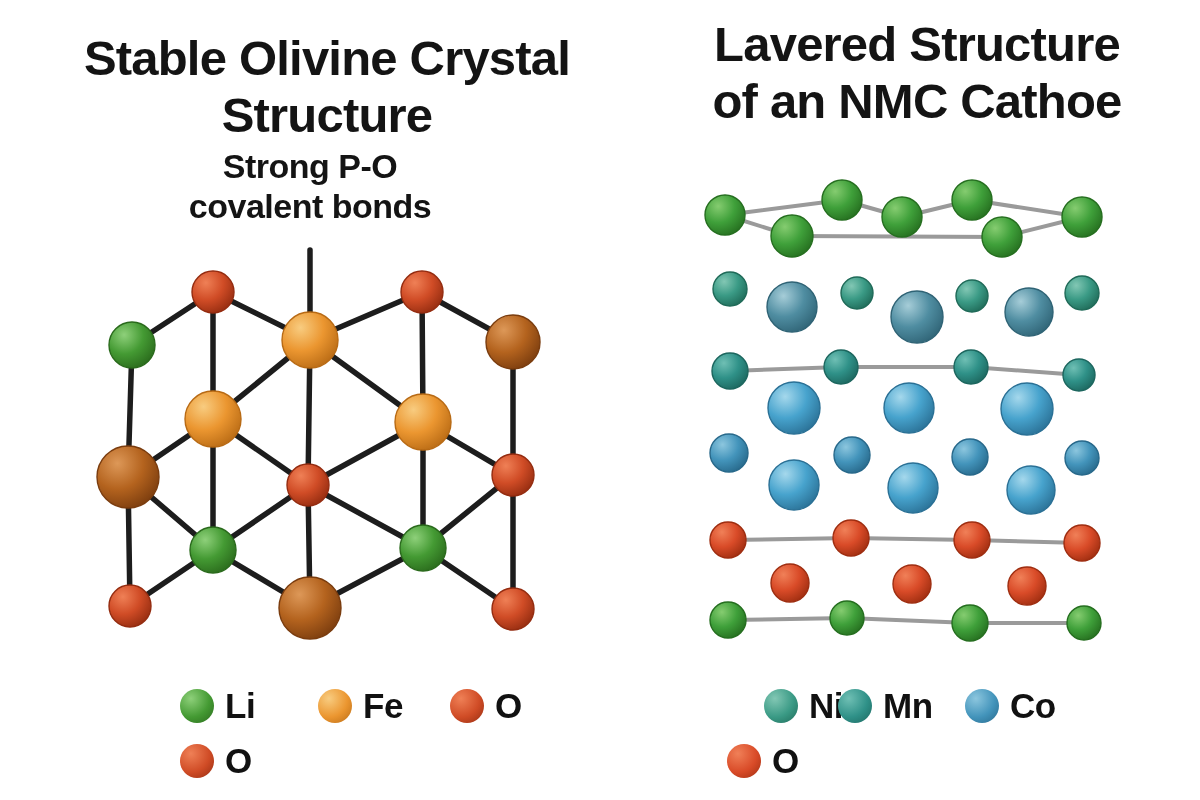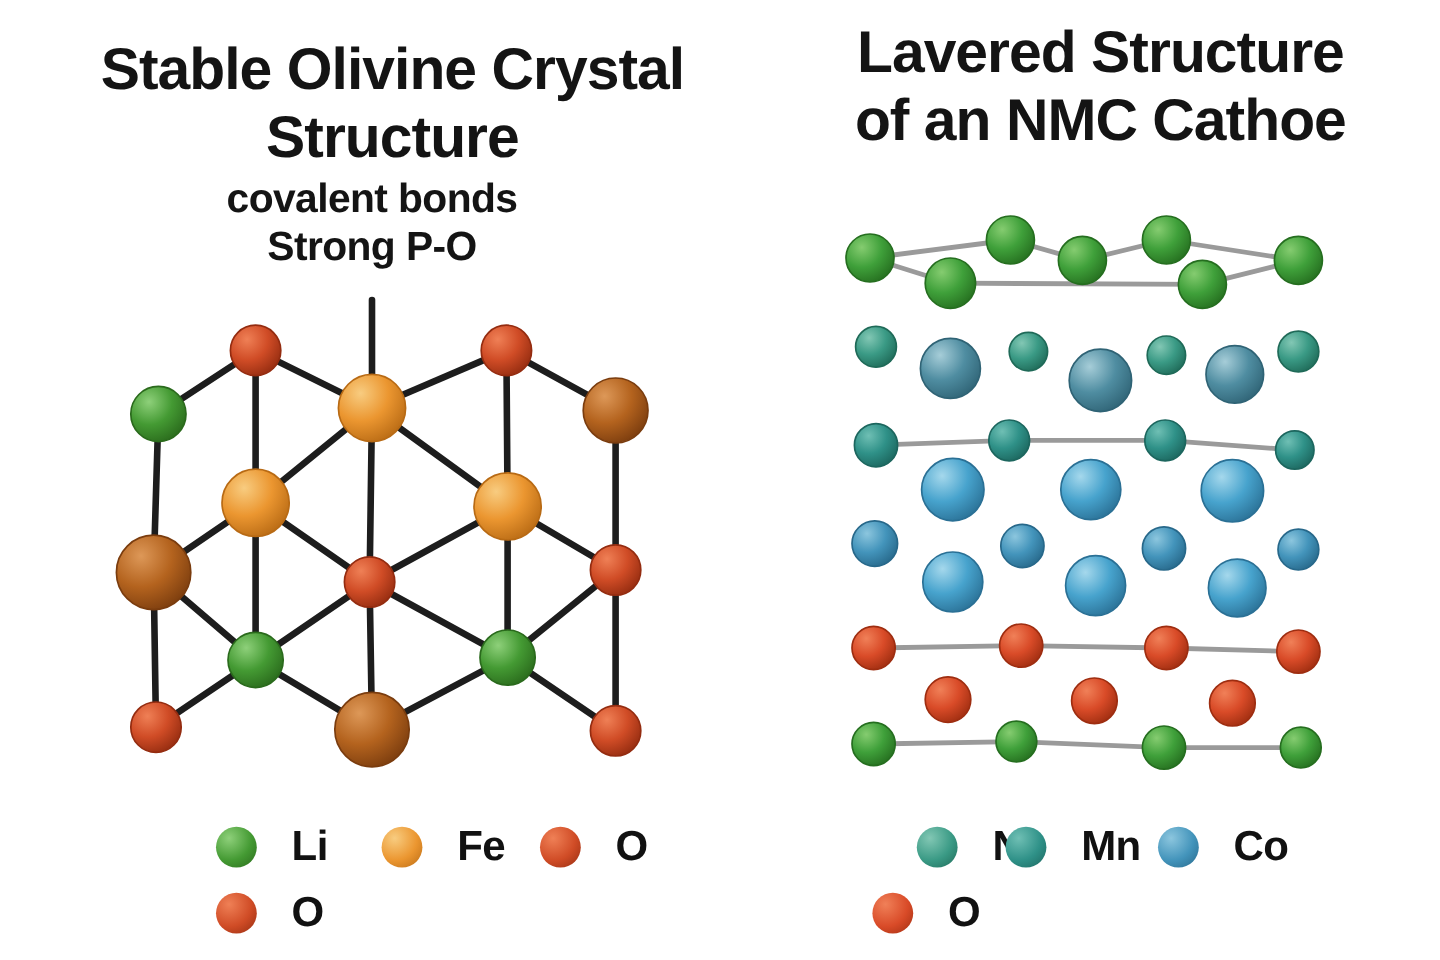--- a/index.html
+++ b/index.html
@@ -14,21 +14,21 @@
   }
   #left-title{left:22px;top:30px;width:610px;}
   #right-title{left:697px;top:16px;width:440px;}
   .sub4{font-size:0.62em;}
   #annotation{
     position:absolute;left:130px;top:146px;width:360px;text-align:center;
     font-weight:bold;font-size:34px;line-height:1.18;letter-spacing:-0.5px;color:#141414;
   }
   #diagram-svg{position:absolute;left:0;top:0;}
   .legend-item{
-    position:absolute;display:flex;align-items:center;gap:29px;
+    position:absolute;display:flex;align-items:center;gap:11px;
     font-weight:bold;font-size:35px;letter-spacing:-0.5px;color:#111;
   }
   .chip{
     width:34px;height:34px;border-radius:50%;display:inline-block;flex:0 0 auto;
   }
   .legend-label{white-space:nowrap;}
 </style>
 </head>
 <body>
 
@@ -194,22 +194,22 @@
 <div class="title" id="left-title">
   <div>Stable Olivine Crystal Structure</div>
 </div>
 
 <div class="title" id="right-title">
   <div>Lavered Structure</div>
   <div>of an NMC Cathoe</div>
 </div>
 
 <div id="annotation">
+  <div>Strong P-O</div>
   <div>covalent bonds</div>
-  <div>Strong P-O</div>
 </div>
 
 <div class="legend-item" style="left:180px;top:686px">
   <span class="chip" style="background: radial-gradient(circle at 32% 28%, rgb(142, 208, 122) 0%, rgb(68, 154, 51) 55%, rgb(42, 106, 28) 100%);"></span>
   <span class="legend-label">Li</span>
 </div>
 <div class="legend-item" style="left:318px;top:686px">
   <span class="chip" style="background: radial-gradient(circle at 32% 28%, rgb(248, 204, 128) 0%, rgb(235, 150, 48) 55%, rgb(184, 106, 20) 100%);"></span>
   <span class="legend-label">Fe</span>
 </div>

